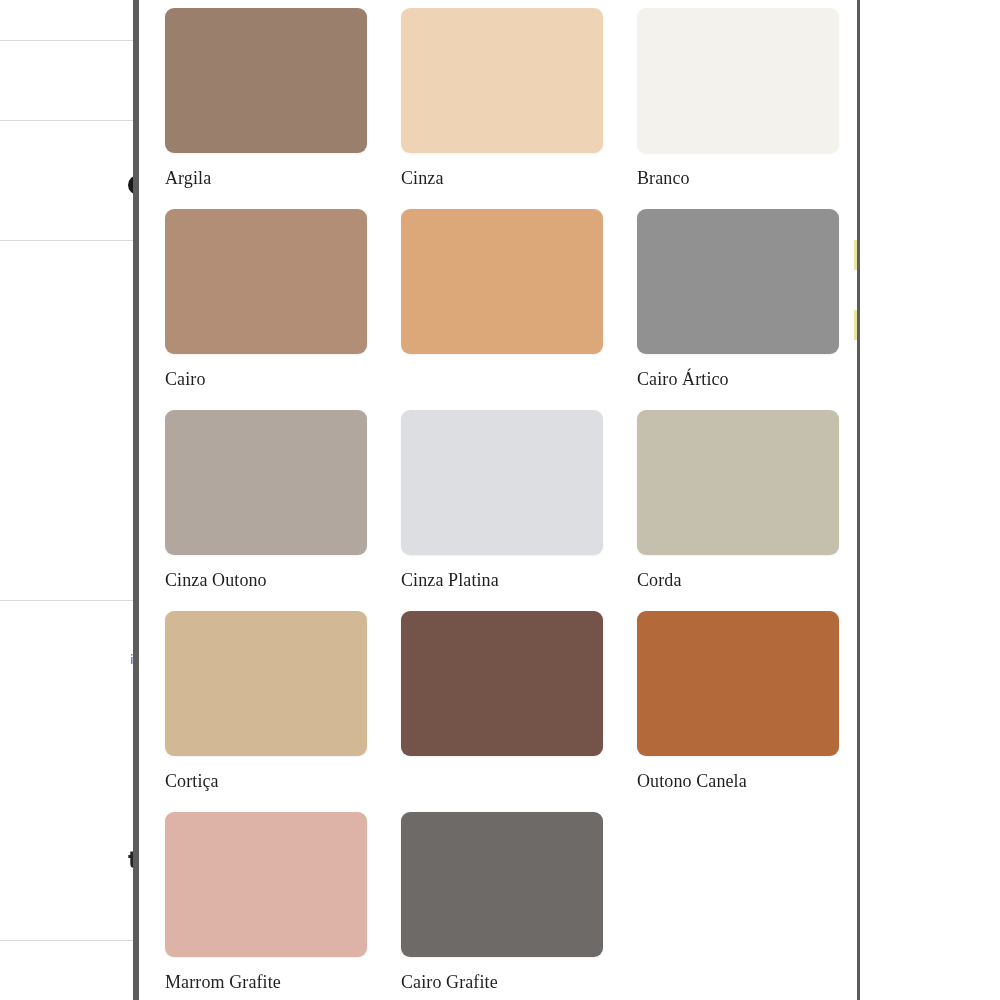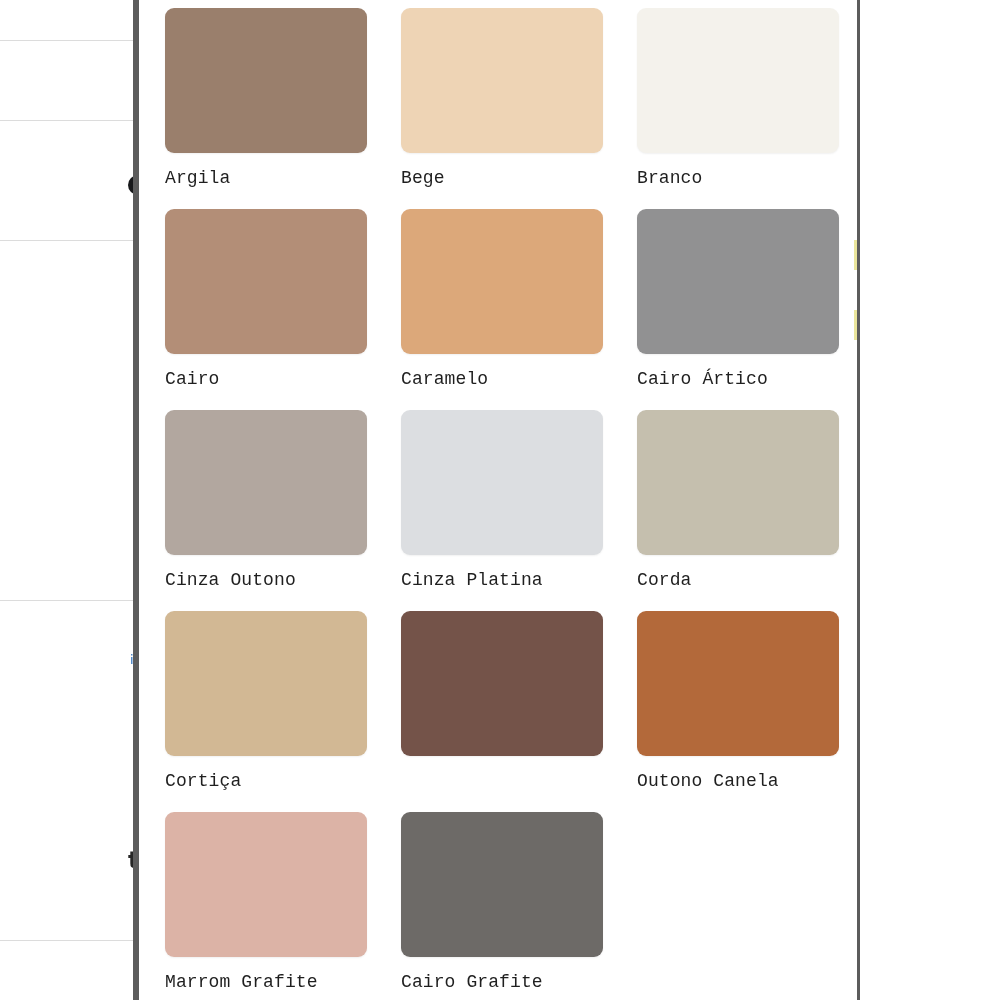--- a/index.html
+++ b/index.html
@@ -91,21 +91,21 @@
     height: 145px;
     border-radius: 9px;
     box-shadow: 0 1px 2px rgba(0,0,0,0.06);
   }
   .swatch-label {
     margin-top: 14px;
     font-size: 18px;
     line-height: 22px;
     color: #1f1f1f;
     letter-spacing: 0.1px;
-    font-family: Liberation Mono, monospace;
+    font-family: Liberation Serif, serif;
   }
 
   
   .bleed {
     position: absolute;
     width: 3px;
     background: #d8d04a;
     opacity: 0.55;
   }
 </style>
@@ -131,33 +131,32 @@
 <div class="rail" id="rail-left"></div>
 
 <div id="swatch-panel">
   <div id="swatch-grid">
       <div class="swatch-cell">
         <div class="swatch-chip" style="background: rgb(154, 127, 108);"></div>
         <div class="swatch-label">Argila</div>
       </div>
       <div class="swatch-cell">
         <div class="swatch-chip" style="background: rgb(238, 212, 181);"></div>
-        <div class="swatch-label">Bege</div>
+        <div class="swatch-label">Cinza</div>
       </div>
       <div class="swatch-cell">
         <div class="swatch-chip" style="background: rgb(244, 242, 236);"></div>
         <div class="swatch-label">Branco</div>
       </div>
       <div class="swatch-cell">
         <div class="swatch-chip" style="background: rgb(179, 142, 119);"></div>
         <div class="swatch-label">Cairo</div>
       </div>
       <div class="swatch-cell">
         <div class="swatch-chip" style="background: rgb(220, 168, 122);"></div>
-        <div class="swatch-label">Caramelo</div>
       </div>
       <div class="swatch-cell">
         <div class="swatch-chip" style="background: rgb(145, 145, 146);"></div>
         <div class="swatch-label">Cairo Ártico</div>
       </div>
       <div class="swatch-cell">
         <div class="swatch-chip" style="background: rgb(178, 167, 159);"></div>
         <div class="swatch-label">Cinza Outono</div>
       </div>
       <div class="swatch-cell">

